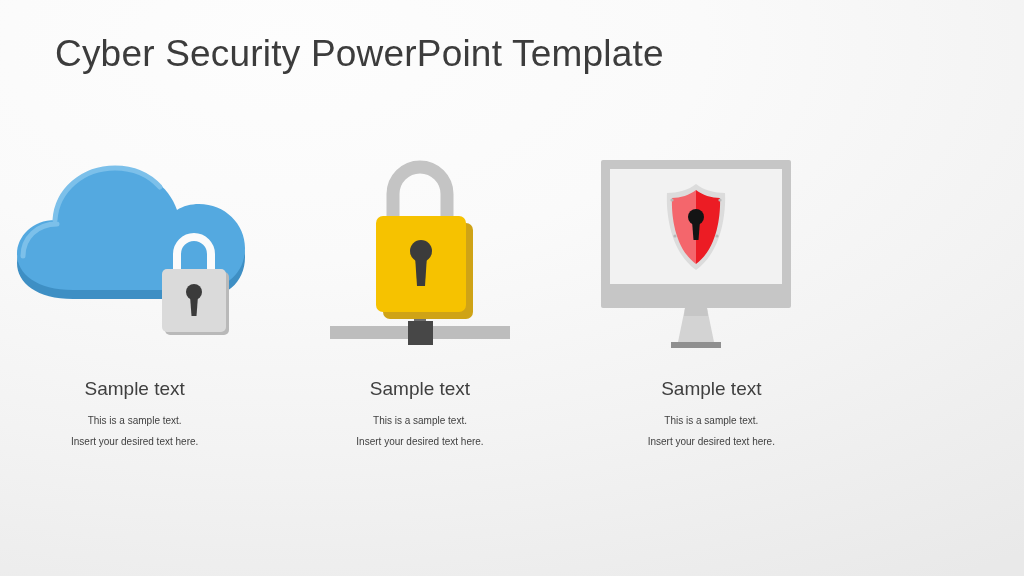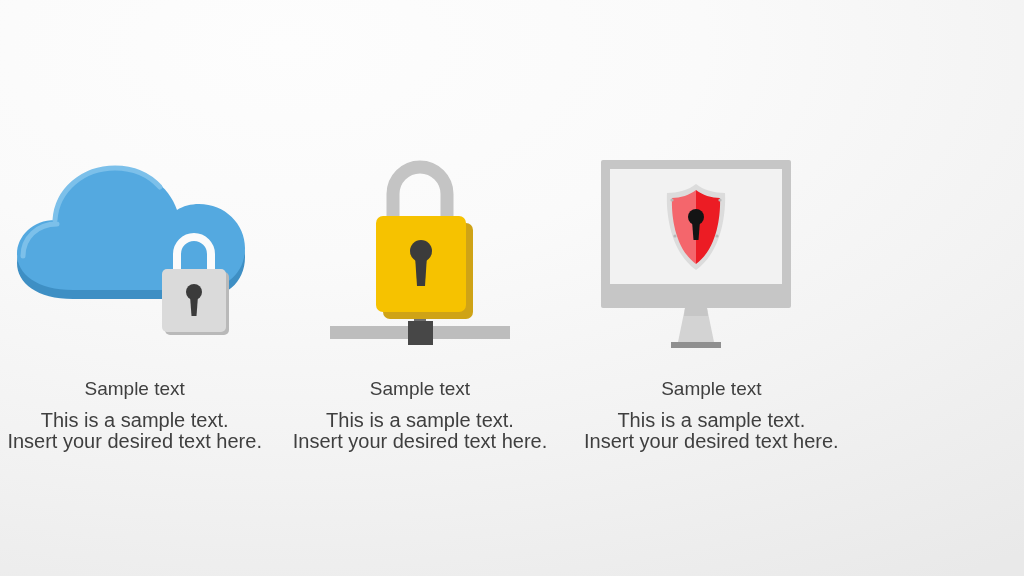--- a/index.html
+++ b/index.html
@@ -59,21 +59,21 @@
     text-align: center;
     margin-top: 16px;
   }
   .caption-title {
     font-size: 19px;
     color: #3f3f3f;
     line-height: 26px;
     font-weight: 400;
   }
   .caption-body {
-    font-size: 20px;
+    font-size: 10px;
     color: #3f3f3f;
     line-height: 21px;
     margin-top: 8px;
     font-weight: 400;
   }
   .caption-body span {
     display: block;
   }
 
   
@@ -84,20 +84,21 @@
   .col-2 .caption { transform: translateX(-2px); }
   .col-3 .caption { transform: translateX(8px); }
 
   svg { display: block; overflow: visible; }
 </style>
 </head>
 <body>
 
 <div class="slide">
 
+  <div class="slide-title">Cyber Security PowerPoint Template</div>
 
   <div class="columns">
 
     <div class="column col-1">
       <div class="icon-area">
         <svg width="260" height="210" viewBox="0 0 260 210">
 
           <g>
             <path d="M66 140 C30 140 10 124 10 104 C10 86 26 70 48 70
                      C50 40 76 18 108 18 C138 18 162 36 170 60

